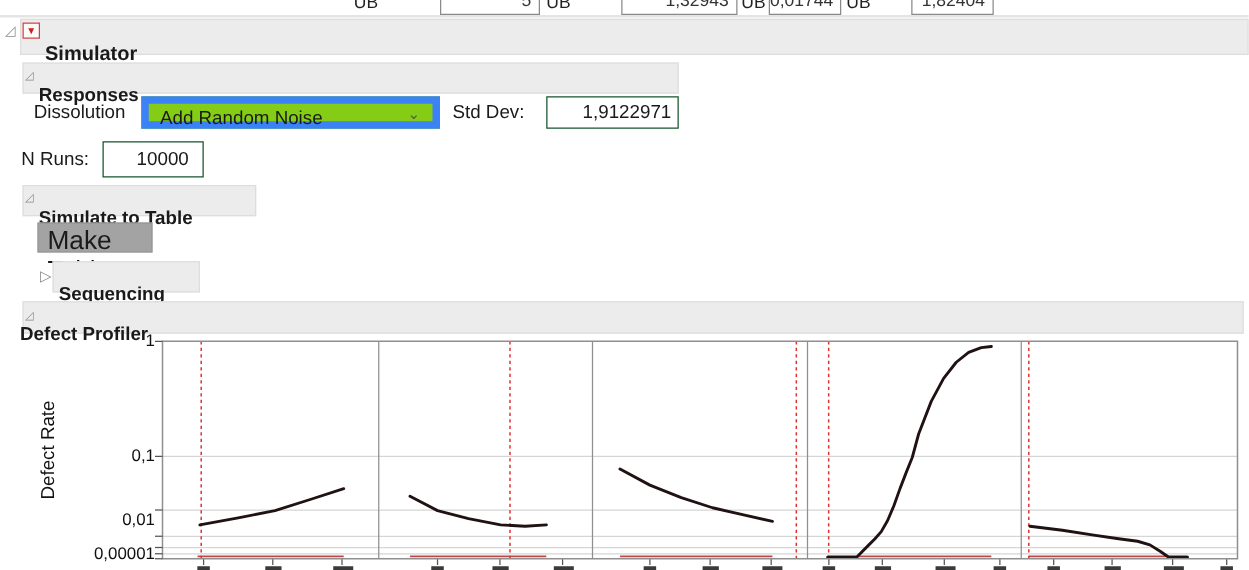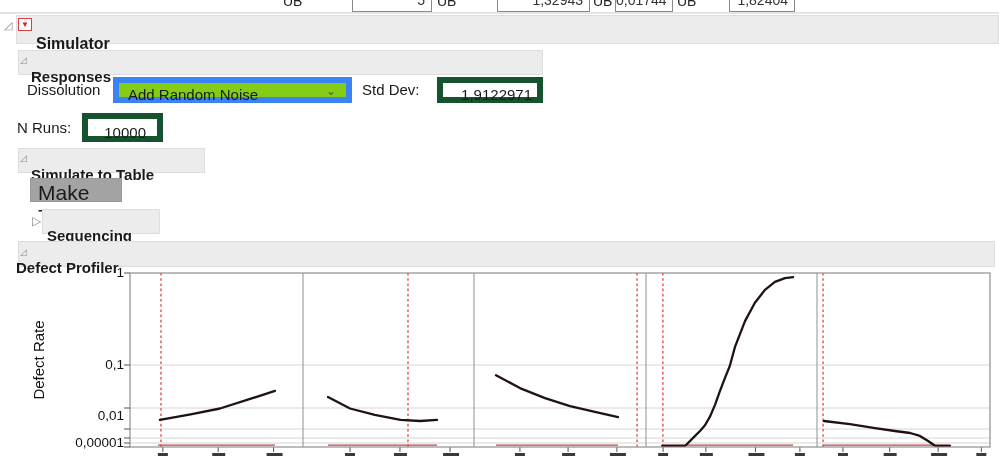--- a/index.html
+++ b/index.html
@@ -13,21 +13,21 @@
                font-size:14px;text-align:right;padding:3px 6px 0 0;box-sizing:border-box;color:#333;}
   #strip-divider{left:0;top:12px;width:999px;height:2px;background:#e4e4e4;}
   
   .band{background:#ececec;border:1px solid #dddddd;}
   .band-title{font-weight:bold;font-size:15px;white-space:nowrap;margin-top:16px;}
   .disc{position:absolute;font-size:11px;color:#8c8c8c;line-height:1;}
   
   #red-menu{left:18px;top:18px;width:14px;height:13px;background:#fffafa;border:1px solid #cc4444;
             text-align:center;line-height:11px;font-size:8px;color:#cc2222;cursor:pointer;}
   .ctl-label{font-size:15px;color:#1a1a1a;white-space:nowrap;}
-  .inputbox{background:#fff;border:6px solid #14532d;font-size:15px;color:#1a1a1a;}
+  .inputbox{background:#fff;border:1px solid #14532d;font-size:15px;color:#1a1a1a;}
   #noise-dd{background:#84cc16;border:6px solid #3b82f6;font-size:15px;padding:3px 0 0 9px;cursor:pointer;}
   #noise-dd .chev{position:absolute;right:10px;top:1px;font-size:12px;color:#555;}
   #make-table-btn{background:#a3a3a3;border:1px solid #979797;font-size:21px;padding:2px 4px 0 7px;cursor:pointer;}
   
   .ytick{position:absolute;font-size:13.5px;color:#111;text-align:right;width:60px;}
   #ylab{position:absolute;left:30px;top:300px;width:120px;font-size:15px;color:#111;
         transform:rotate(-90deg);transform-origin:60px 60px;text-align:center;}
 </style>
 </head>
 <body>

